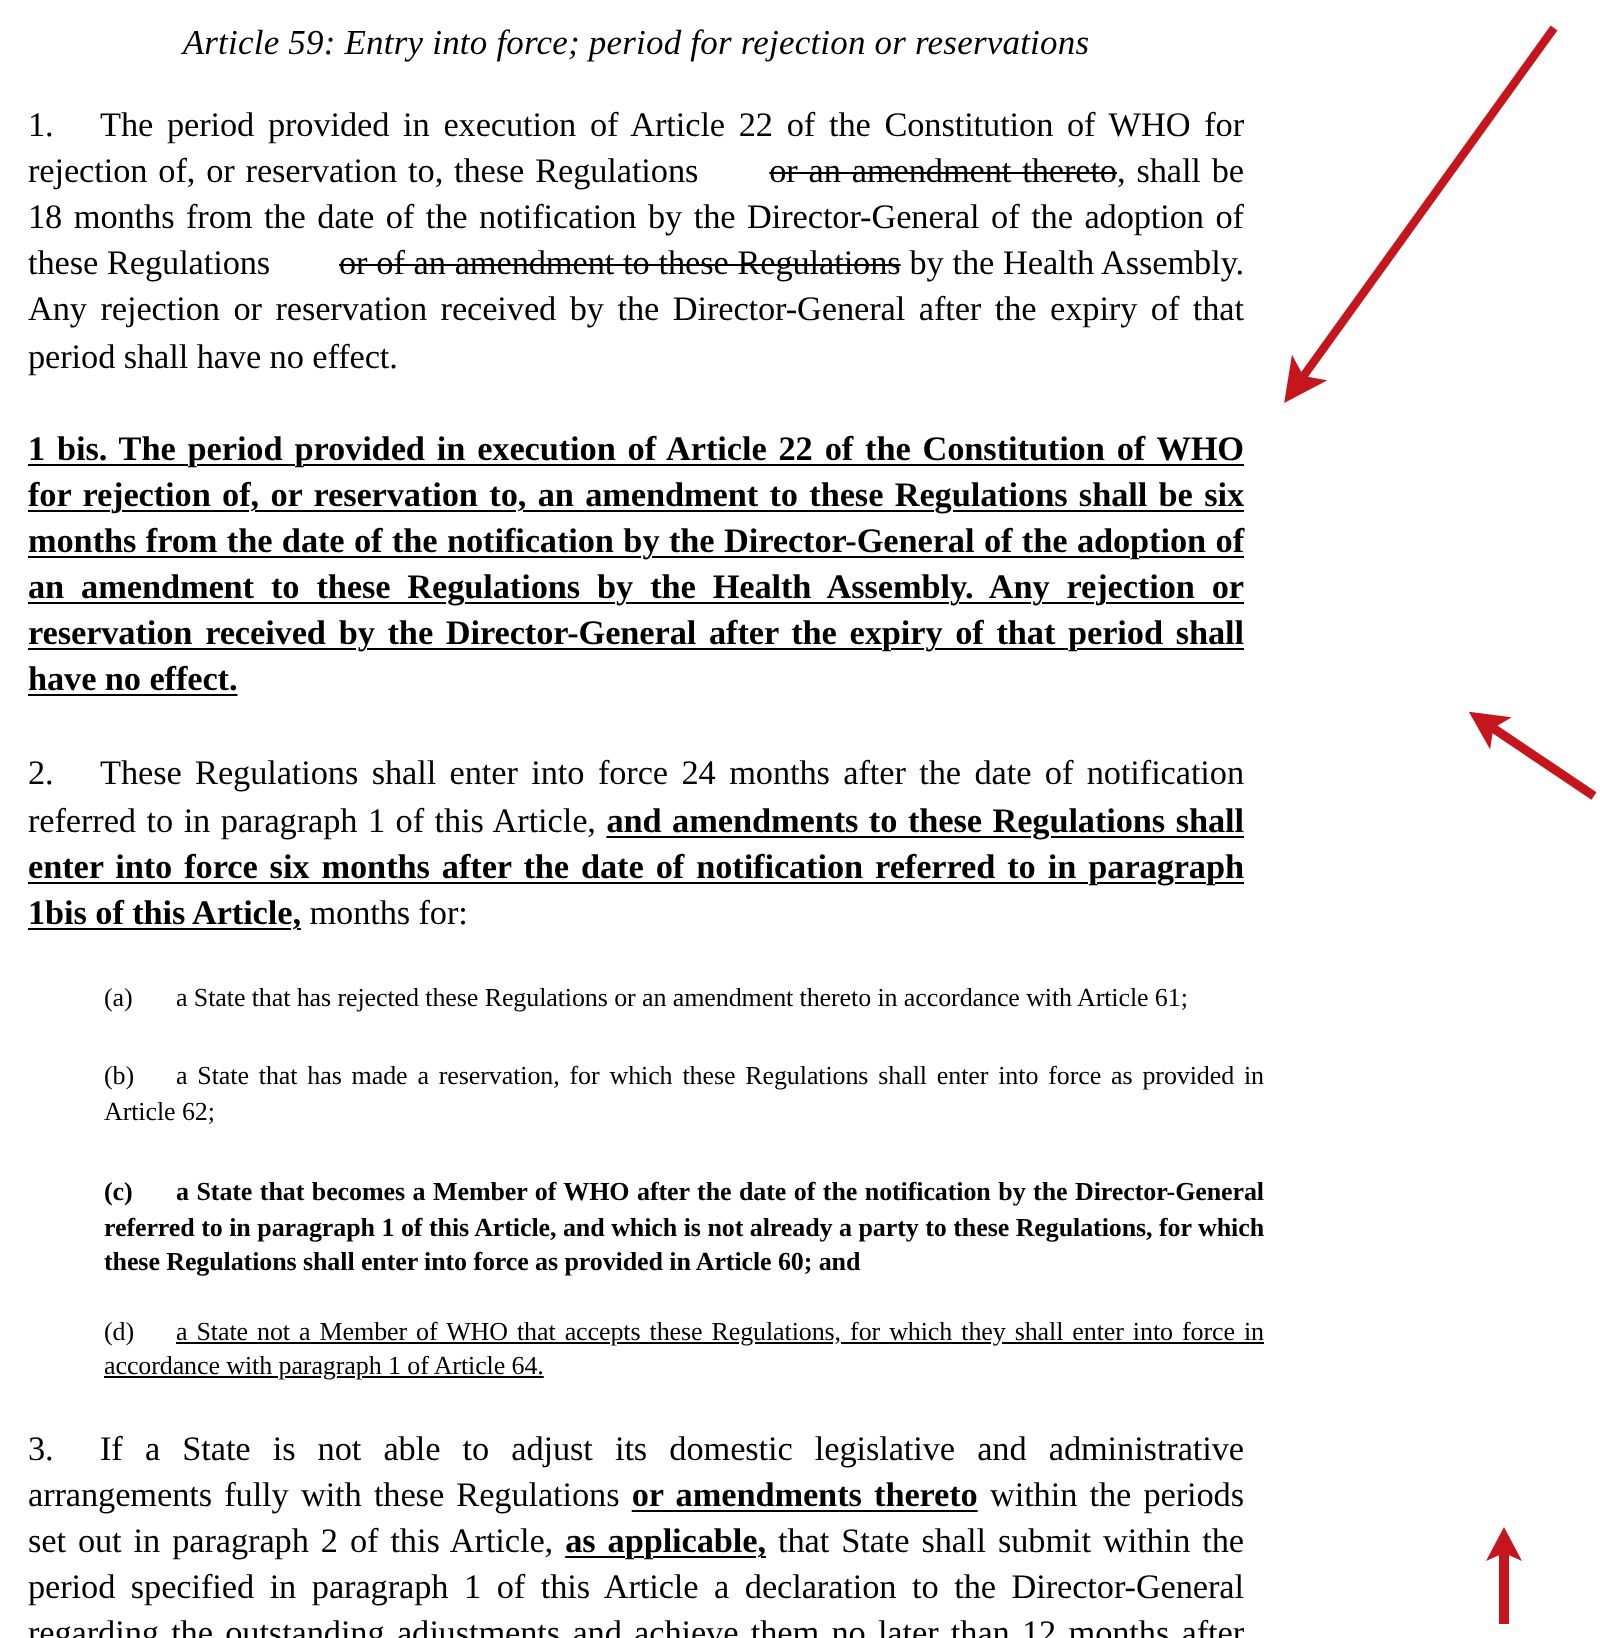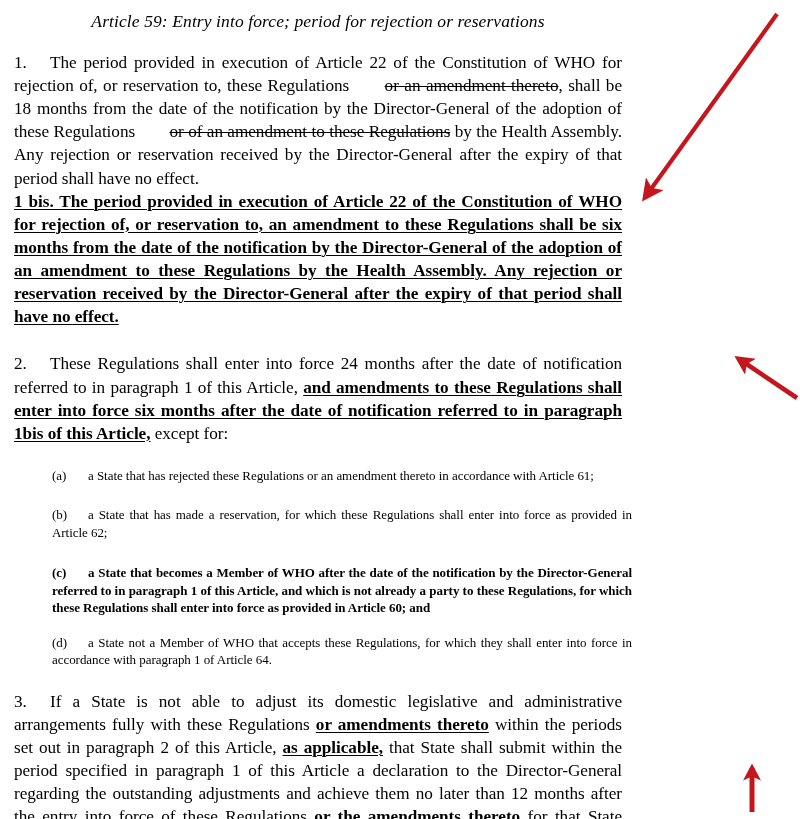--- a/index.html
+++ b/index.html
@@ -39,36 +39,36 @@
     text-align: justify;
     font-size: 17.2px;
     line-height: 1.345;
     margin: 0;
     padding: 0 14px 0 14px;
     text-justify: inter-word;
     letter-spacing: -0.05px;
   }
 
   .para.p1 { margin-top: 18px; }
-  .para.p1bis { }
+  .para.p1bis { margin-top: 23px; }
   .para.p2 { margin-top: 24px; }
   .para.p3 { margin-top: 21px; }
 
   .subpara {
     text-align: justify;
     font-size: 13px;
     line-height: 1.345;
     margin: 0;
     padding: 0 4px 0 52px;
     letter-spacing: -0.05px;
   }
   .subpara.a { margin-top: 22px; }
   .subpara.b { margin-top: 22px; font-family: Liberation Serif, serif; }
   .subpara.c { margin-top: 23px; font-weight: bold; }
-  .subpara.d { margin-top: 17px; }
+  .subpara.d { margin-top: 17px; text-decoration: underline; }
 
   .num {
     display: inline-block;
     min-width: 36px;
   }
   .lettr {
     display: inline-block;
     min-width: 36px;
   }
 
@@ -105,21 +105,21 @@
 
   <p class="para p1">
     <span class="num">1.</span><span>The period provided in execution of Article 22 of the Constitution of WHO for rejection of, or reservation to, these Regulations </span><span class="struck">or an amendment thereto</span><span>, shall be 18 months from the date of the notification by the Director-General of the adoption of these Regulations </span><span class="struck">or of an amendment to these Regulations</span><span> by the Health Assembly. Any rejection or reservation received by the Director-General after the expiry of that period shall have no effect.</span>
   </p>
 
   <p class="para p1bis">
     <span class="ins">1 bis. The period provided in execution of Article 22 of the Constitution of WHO for rejection of, or reservation to, an amendment to these Regulations shall be six months from the date of the notification by the Director-General of the adoption of an amendment to these Regulations by the Health Assembly. Any rejection or reservation received by the Director-General after the expiry of that period shall have no effect.</span>
   </p>
 
   <p class="para p2">
-    <span class="num">2.</span><span>These Regulations shall enter into force 24 months after the date of notification referred to in paragraph 1 of this Article, </span><span class="ins">and amendments to these Regulations shall enter into force six months after the date of notification referred to in paragraph 1bis of this Article,</span><span> except for:</span>
+    <span class="num">2.</span><span>These Regulations shall enter into force 24 months after the date of notification referred to in paragraph 1 of this Article, </span><span class="ins">and amendments to these Regulations shall enter into force six months after the date of notification referred to in paragraph 1bis of this Article,</span><span> months for:</span>
   </p>
 
   <p class="subpara a">
     <span class="lettr">(a)</span><span>a State that has rejected these Regulations or an amendment thereto in accordance with Article 61;</span>
   </p>
 
   <p class="subpara b">
     <span class="lettr">(b)</span><span>a State that has made a reservation, for which these Regulations shall enter into force as provided in Article 62;</span>
   </p>
 

